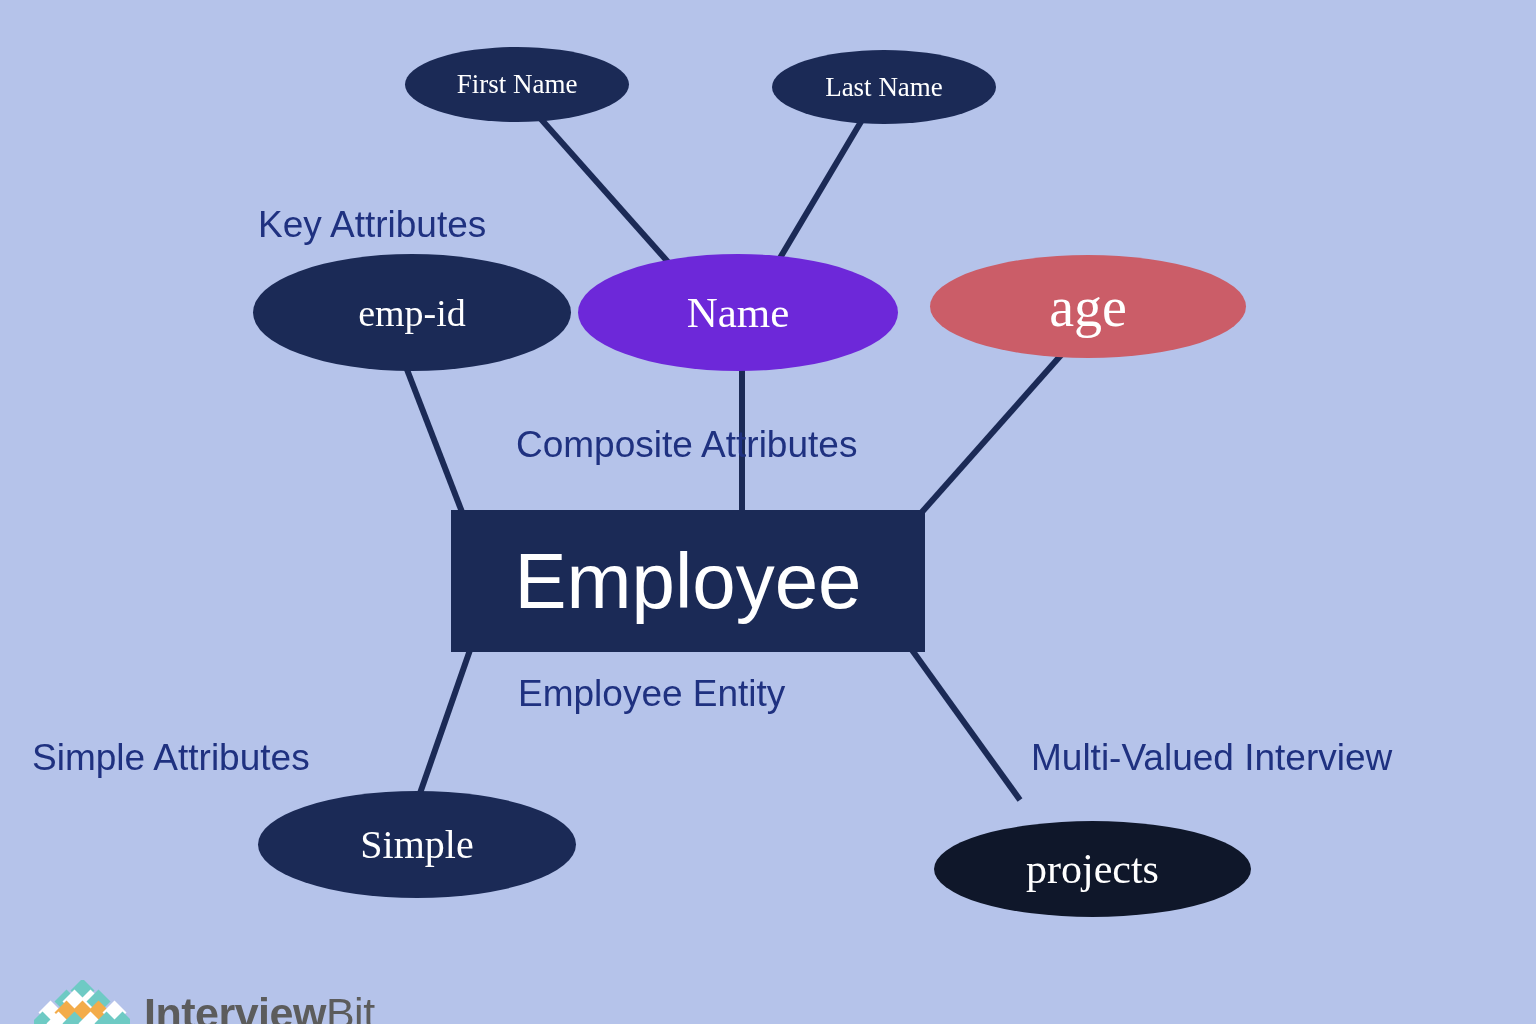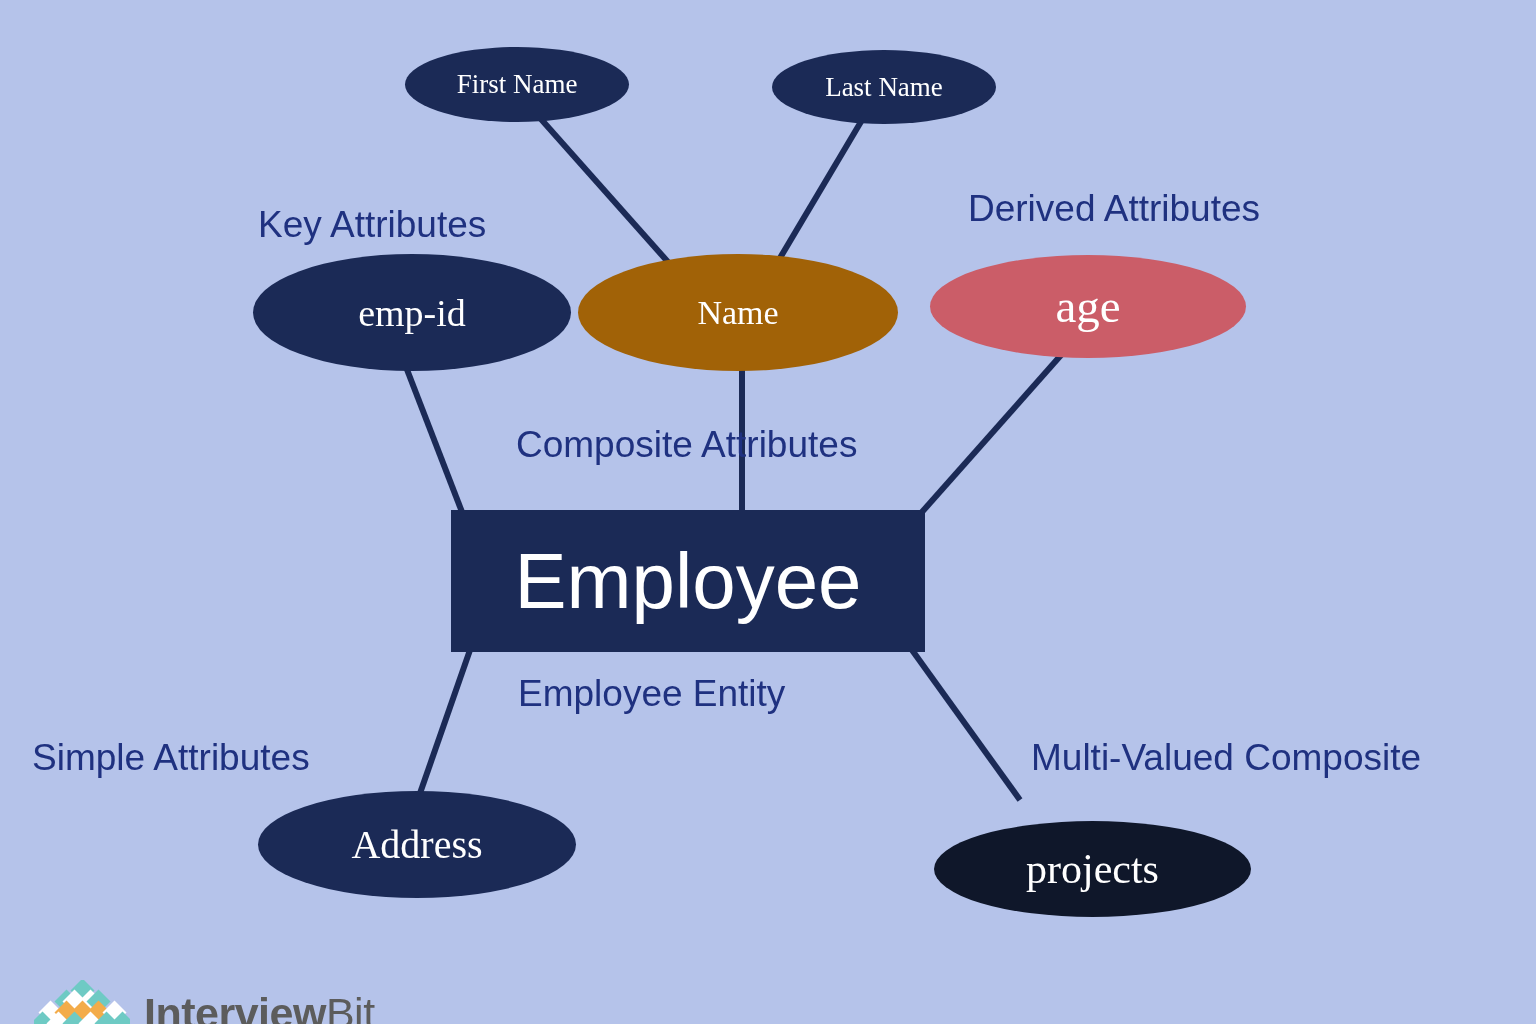--- a/index.html
+++ b/index.html
@@ -62,25 +62,25 @@
   #node-last-name {
     left: 772px; top: 50px; width: 224px; height: 74px;
     background: #1b2a56; font-size: 27px;
   }
   #node-emp-id {
     left: 253px; top: 254px; width: 318px; height: 117px;
     background: #1b2a56; font-size: 38px;
   }
   #node-name {
     left: 578px; top: 254px; width: 320px; height: 117px;
-    background: #a16207; font-size: 34px;
+    background: #6d28d9; font-size: 43px;
   }
   #node-age {
     left: 930px; top: 255px; width: 316px; height: 103px;
-    background: #cb5d68; font-size: 47px;
+    background: #cb5d68; font-size: 56px;
   }
   #node-employee {
     left: 451px; top: 510px; width: 474px; height: 142px;
     background: #1b2a56; font-size: 78px; text-align: right;
   }
   #node-address {
     left: 258px; top: 791px; width: 318px; height: 107px;
     background: #1b2a56; font-size: 40px;
   }
   #node-projects {
@@ -128,39 +128,38 @@
       <line x1="862" y1="120" x2="780" y2="258"></line>
       <line x1="406" y1="367" x2="462" y2="512"></line>
       <line x1="742" y1="369" x2="742" y2="512"></line>
       <line x1="1062" y1="354" x2="922" y2="512"></line>
       <line x1="418" y1="799" x2="470" y2="650"></line>
       <line x1="1020" y1="800" x2="912" y2="650"></line>
     </g>
   </svg>
 
   <div class="caption" id="caption-key-attributes">Key Attributes</div>
-  <div class="caption" id="caption-derived-attributes">Derived Attributes</div>
   <div class="caption" id="caption-composite-attributes">Composite Attributes</div>
   <div class="caption" id="caption-employee-entity">Employee Entity</div>
   <div class="caption" id="caption-simple-attributes">Simple Attributes</div>
-  <div class="caption" id="caption-multi-valued-attributes">Multi-Valued Composite</div>
+  <div class="caption" id="caption-multi-valued-attributes">Multi-Valued Interview</div>
 
   <div class="node ellipse" id="node-first-name">First Name</div>
 
   <div class="node ellipse" id="node-last-name">Last Name</div>
 
   <div class="node ellipse" id="node-emp-id">emp-id</div>
 
   <div class="node ellipse" id="node-name">Name</div>
 
   <div class="node ellipse" id="node-age">age</div>
 
   <div class="node rect" id="node-employee">Employee</div>
 
-  <div class="node ellipse" id="node-address">Address</div>
+  <div class="node ellipse" id="node-address">Simple</div>
 
   <div class="node ellipse" id="node-projects">projects</div>
 
   <div id="logo">
     <svg id="logo-mark" viewBox="0 0 96 66" xmlns="http://www.w3.org/2000/svg">
 
       <rect x="40" y="2" width="17" height="17" fill="#6ecac4" transform="rotate(45 48.5 10.5)"></rect>
 
       <rect x="24" y="13" width="17" height="17" fill="#6ecac4" transform="rotate(45 32.5 21.5)"></rect>
       <rect x="32" y="13" width="17" height="17" fill="#ffffff" transform="rotate(45 40.5 21.5)"></rect>

